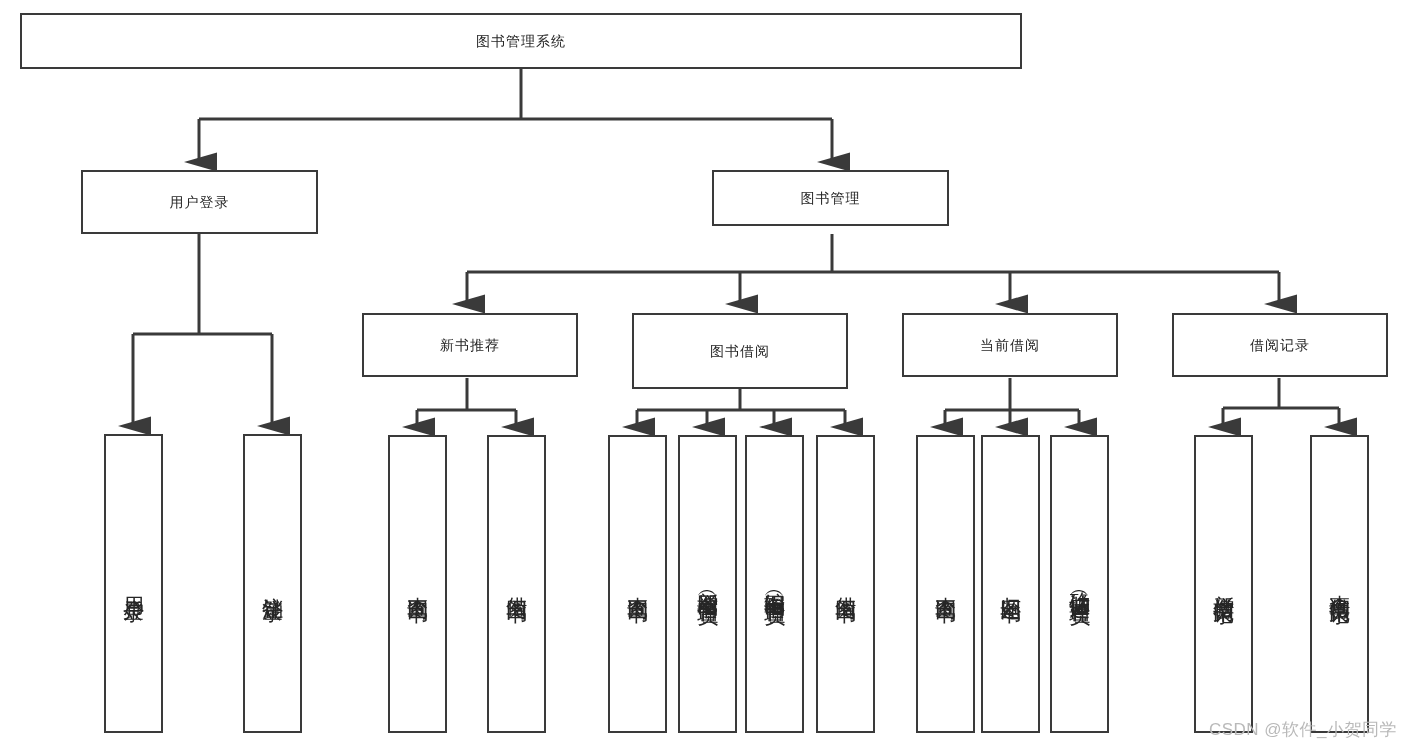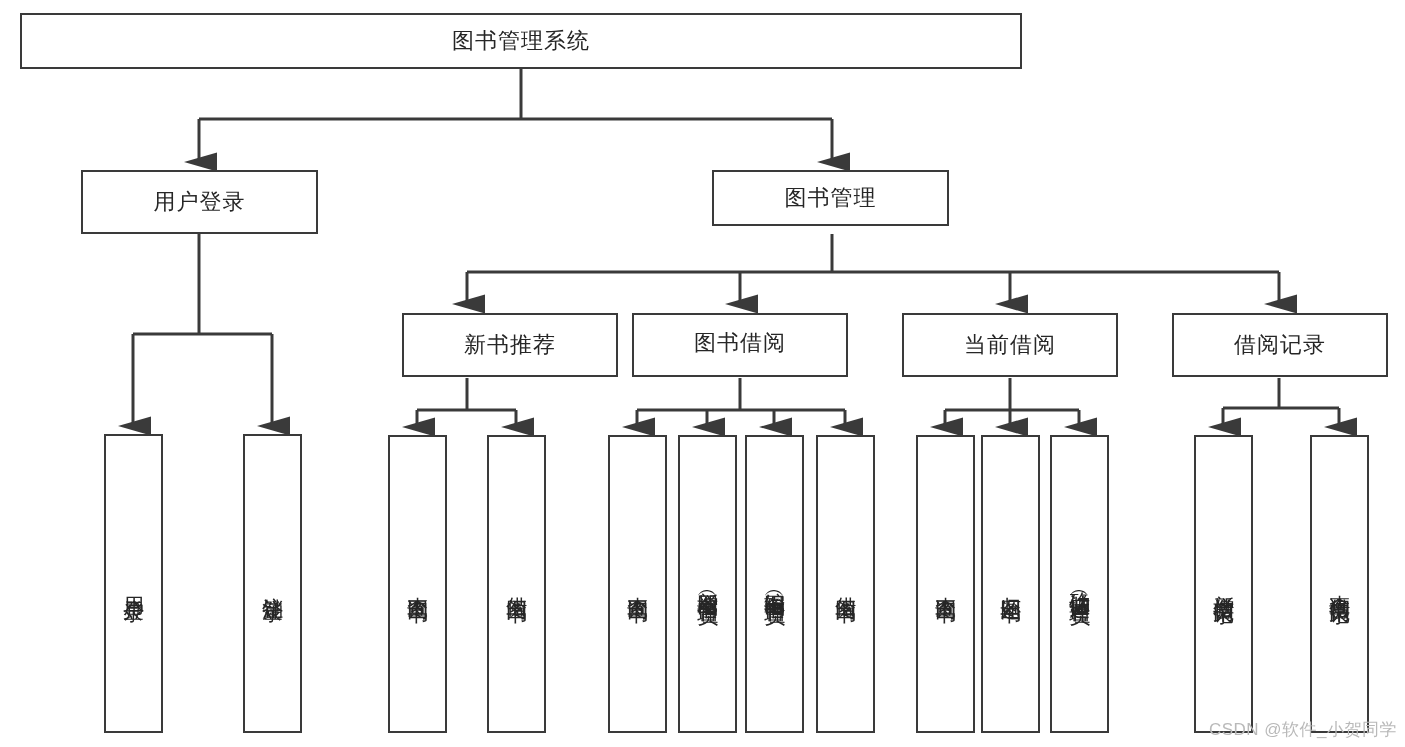--- a/index.html
+++ b/index.html
@@ -29,21 +29,21 @@
     position: absolute;
     box-sizing: border-box;
     border: 2px solid #3a3a3a;
     background: #ffffff;
     display: flex;
     align-items: center;
     justify-content: center;
     color: #262626;
   }
   .node.horiz {
-    font-size: 22px;
+    font-size: 14px;
     letter-spacing: 1px;
     line-height: 1.2;
   }
   .node.vert {
     writing-mode: vertical-rl;
     text-orientation: upright;
     font-size: 21px;
     line-height: 1.25;
     letter-spacing: 2px;
     padding: 6px 0;
@@ -132,24 +132,24 @@
     <span class="label">图书管理系统</span>
   </div>
 
   <div class="node horiz" style="left:81px; top:170px; width:237px; height:64px;">
     <span class="label">用户登录</span>
   </div>
   <div class="node horiz" style="left:712px; top:170px; width:237px; height:56px;">
     <span class="label">图书管理</span>
   </div>
 
-  <div class="node horiz" style="left:362px; top:313px; width:216px; height:64px;margin-left:40px;">
+  <div class="node horiz" style="left:362px; top:313px; width:216px; height:64px;">
     <span class="label">新书推荐</span>
   </div>
-  <div class="node horiz" style="left:632px; top:313px; width:216px; height:64px;font-family:Liberation Mono, monospace;">
+  <div class="node horiz" style="left:632px; top:313px; width:216px; height:76px;">
     <span class="label">图书借阅</span>
   </div>
   <div class="node horiz" style="left:1172px; top:313px; width:216px; height:64px;">
     <span class="label">借阅记录</span>
   </div>
   <div class="node horiz" style="left:902px; top:313px; width:216px; height:64px;">
     <span class="label">当前借阅</span>
   </div>
 
   <div class="node vert" style="left:104px; top:434px; width:59px; height:299px;">

